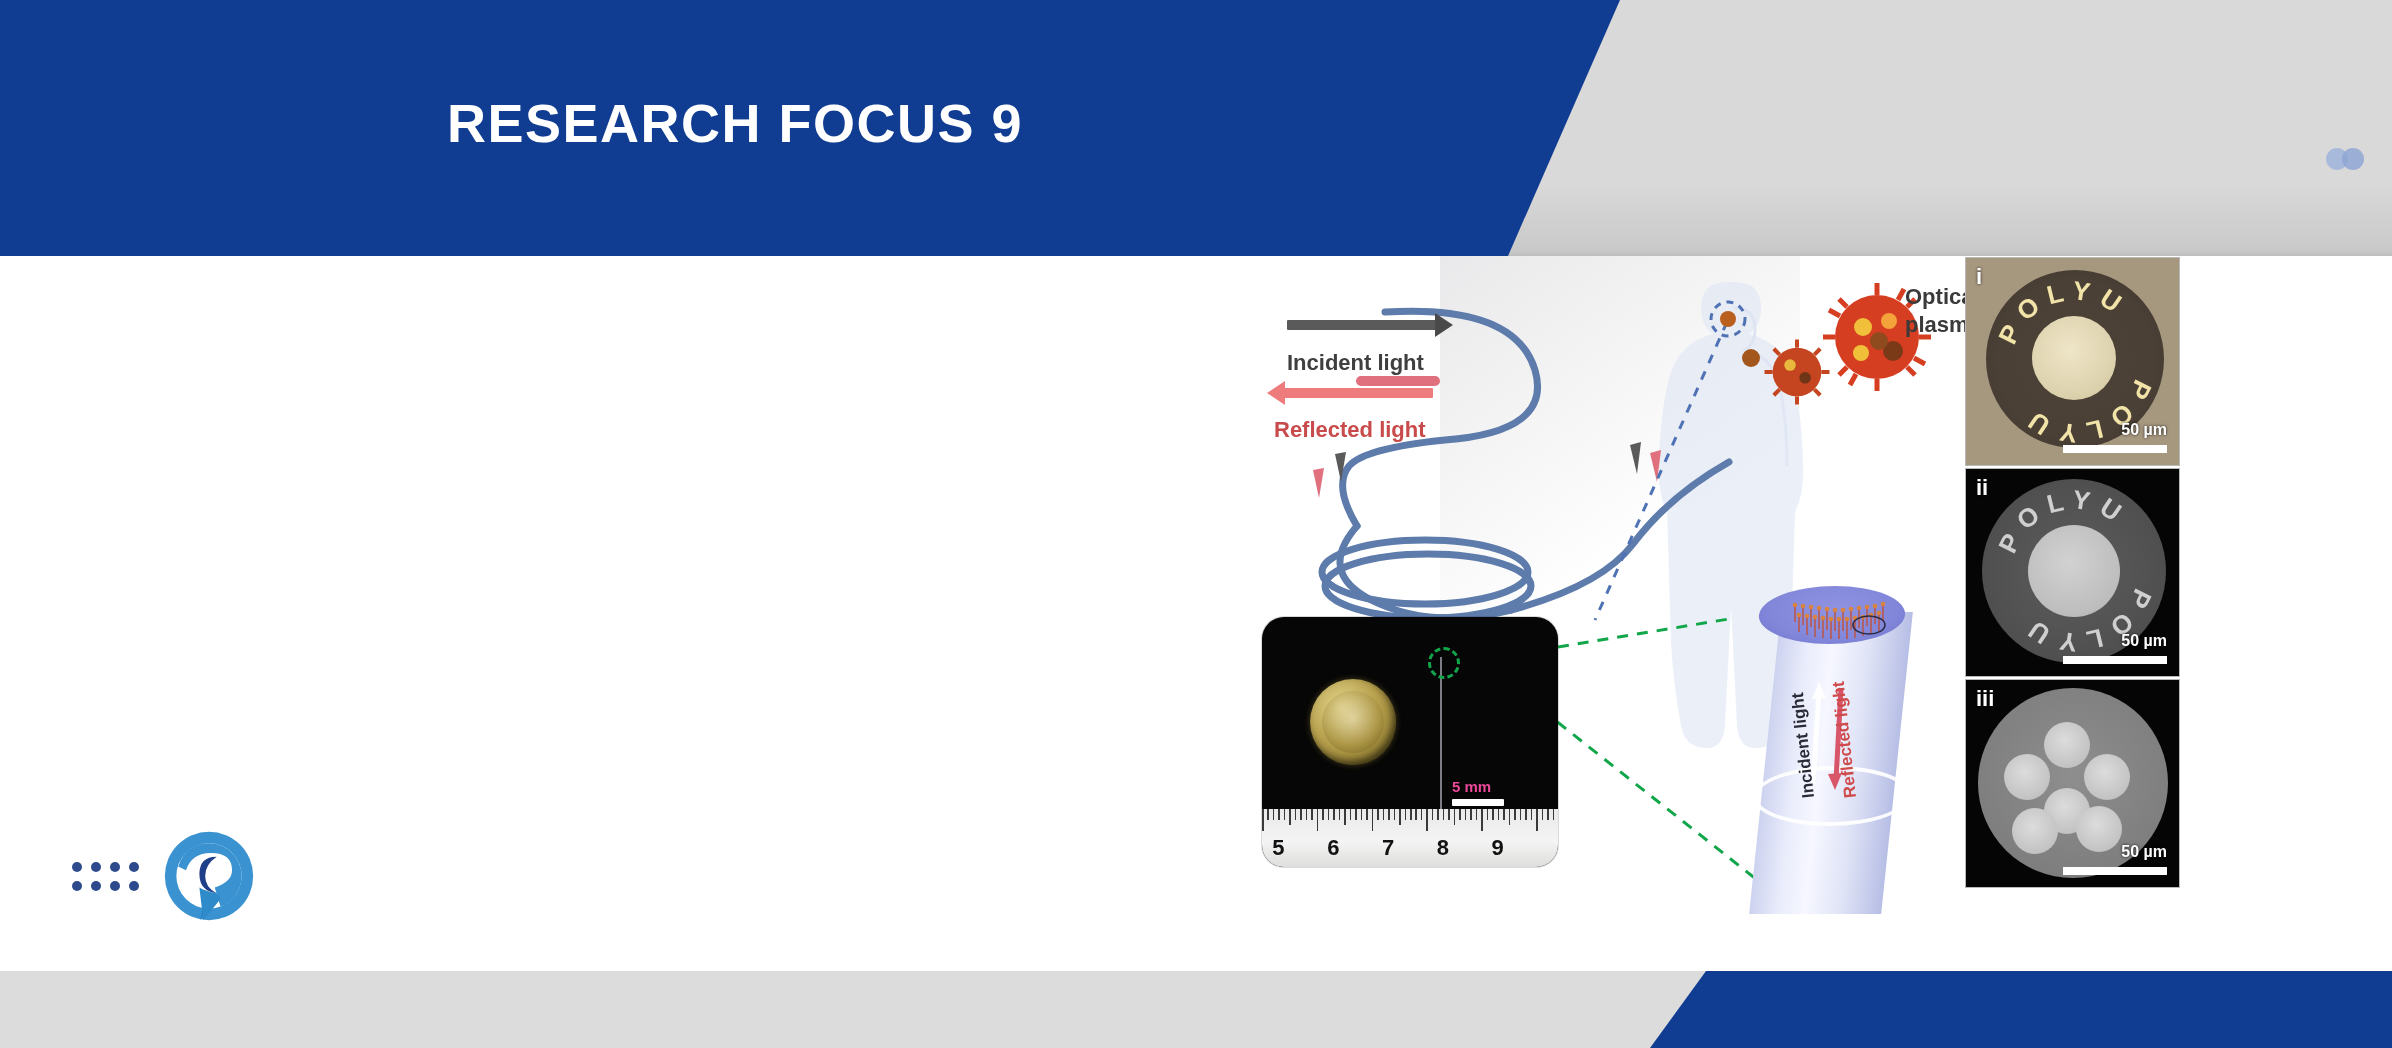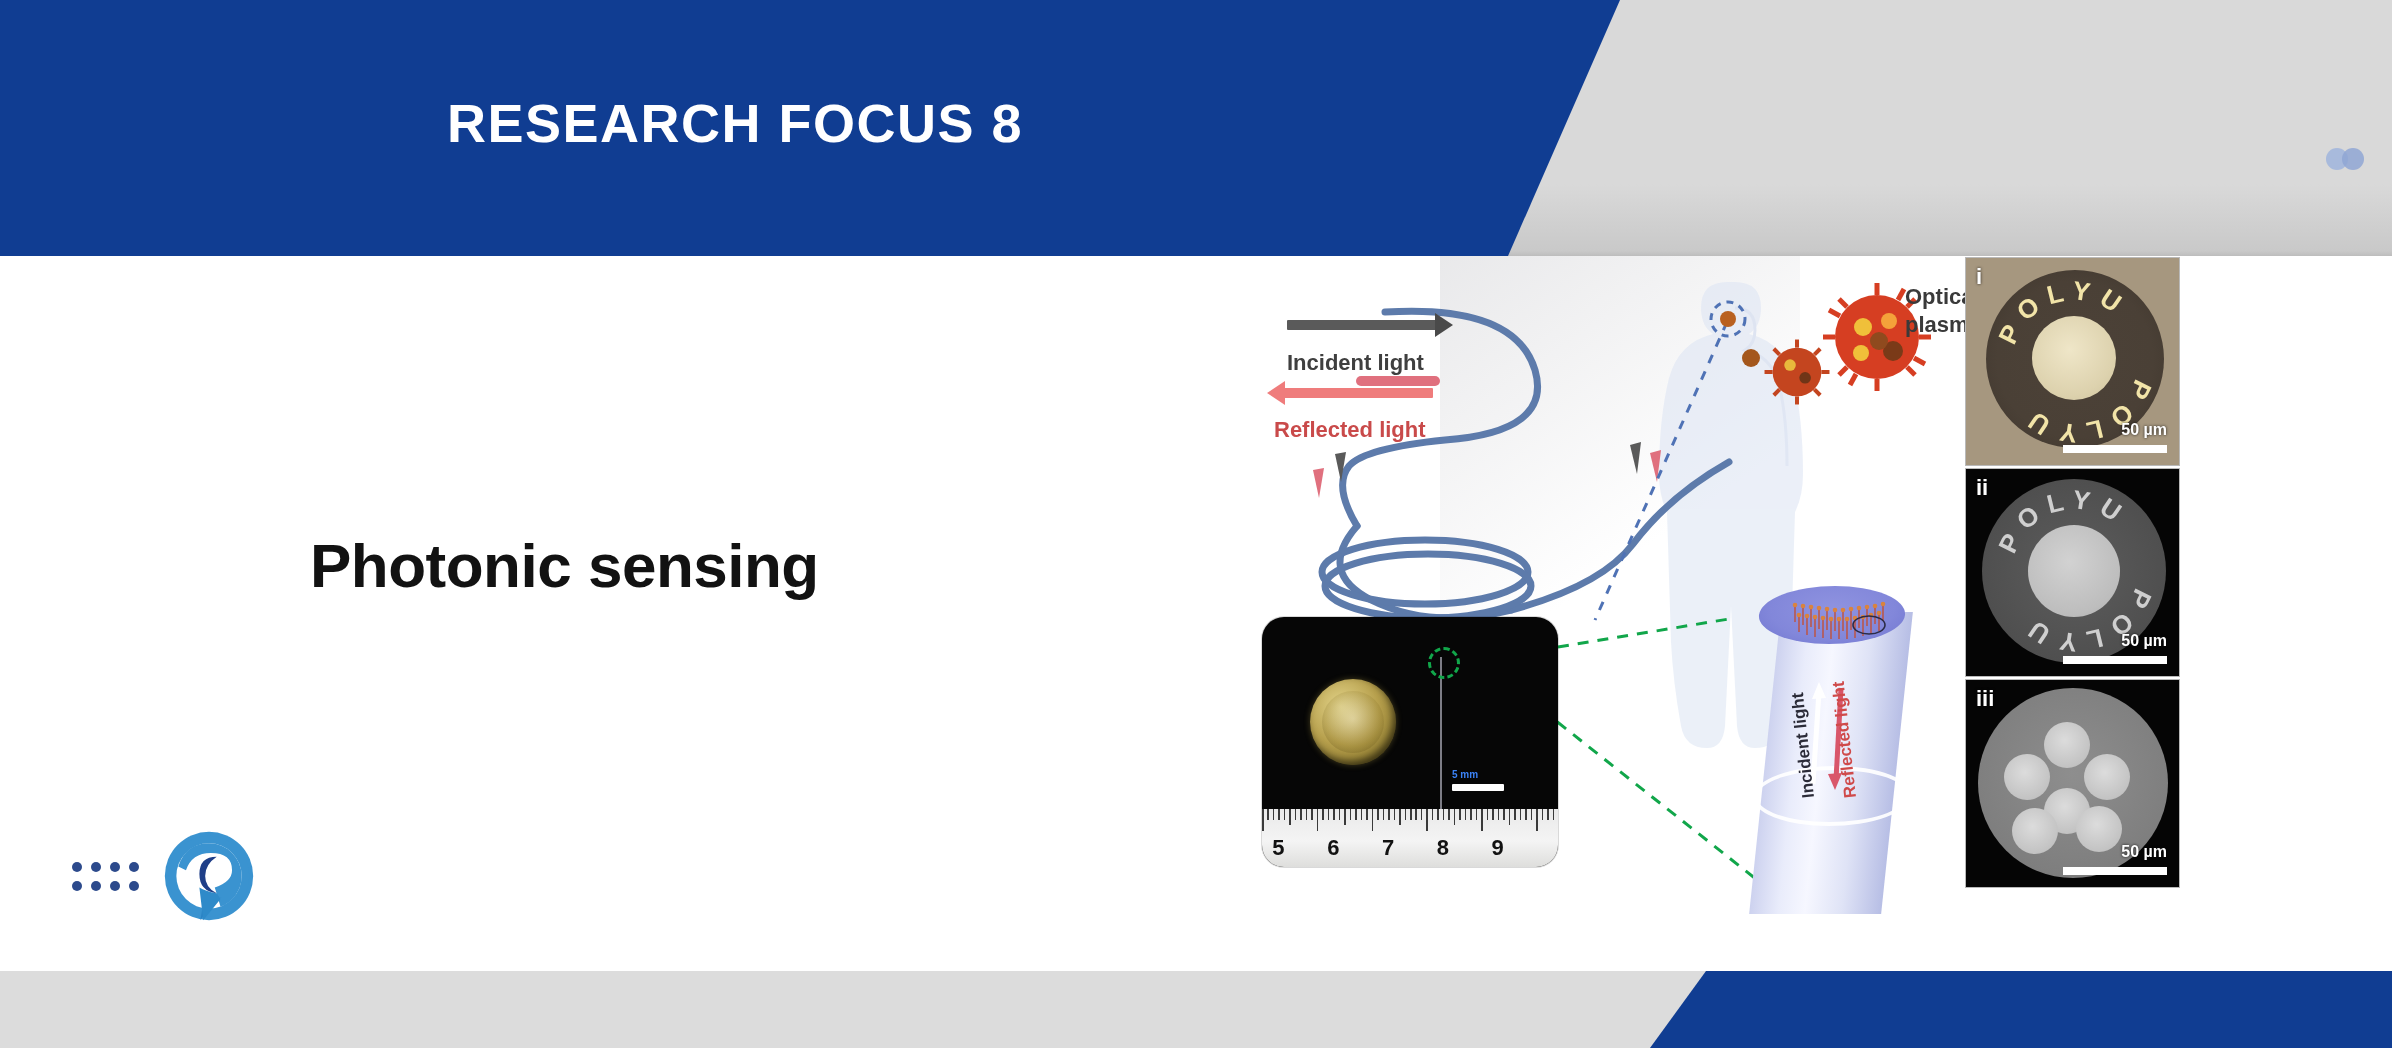--- a/index.html
+++ b/index.html
@@ -139,21 +139,21 @@
     background:radial-gradient(circle at 50% 45%,rgba(255,255,255,.30) 0%,rgba(120,100,30,.15) 60%,rgba(60,50,10,.35) 100%);
   }
   .needle{
     position:absolute;left:178px;top:40px;width:2px;height:172px;background:#7d7d86;
   }
   .green-circle{
     position:absolute;left:166px;top:30px;width:26px;height:26px;border-radius:50%;
     border:3px dashed #11a64a;
   }
   .scalebar-5mm{
-    position:absolute;left:190px;top:152px;color:#3b82f6;font-size:10px;font-weight:bold;
+    position:absolute;left:190px;top:161px;color:#ec4899;font-size:15px;font-weight:bold;
   }
   .scalebar-5mm i{
     display:block;width:52px;height:7px;background:#fff;margin-top:4px;border-radius:1px;
   }
   .ruler{
     position:absolute;left:0;bottom:0;width:296px;height:58px;
     background:linear-gradient(180deg,#e9e9e9 0%,#f4f4f4 55%,#dededc 100%);
   }
   .ruler .ticks{position:absolute;left:0;top:0;width:296px;height:24px;}
   .ruler .ticks i{position:absolute;top:0;width:1.5px;background:#3a3a3a;}
@@ -241,28 +241,27 @@
 
   <div class="gray-top">
       <div class="fade"></div>
     </div>
   <div class="blue-top"></div>
   <div class="white-body"></div>
   <div class="soft-diag"></div>
   <div class="gray-bottom"></div>
   <div class="blue-bottom"></div>
 
-  <div class="slide-title">RESEARCH FOCUS 8</div>
+  <div class="slide-title">RESEARCH FOCUS 9</div>
 
   <div class="deco-dots">
     <span></span>
       <span></span>
   </div>
 
-  <div class="headline">Photonic sensing</div>
 
   <div class="logo-block">
     <div class="dot-grid">
       <i></i>
         <i></i>
         <i></i>
         <i></i>
         <i></i>
         <i></i>
         <i></i>

